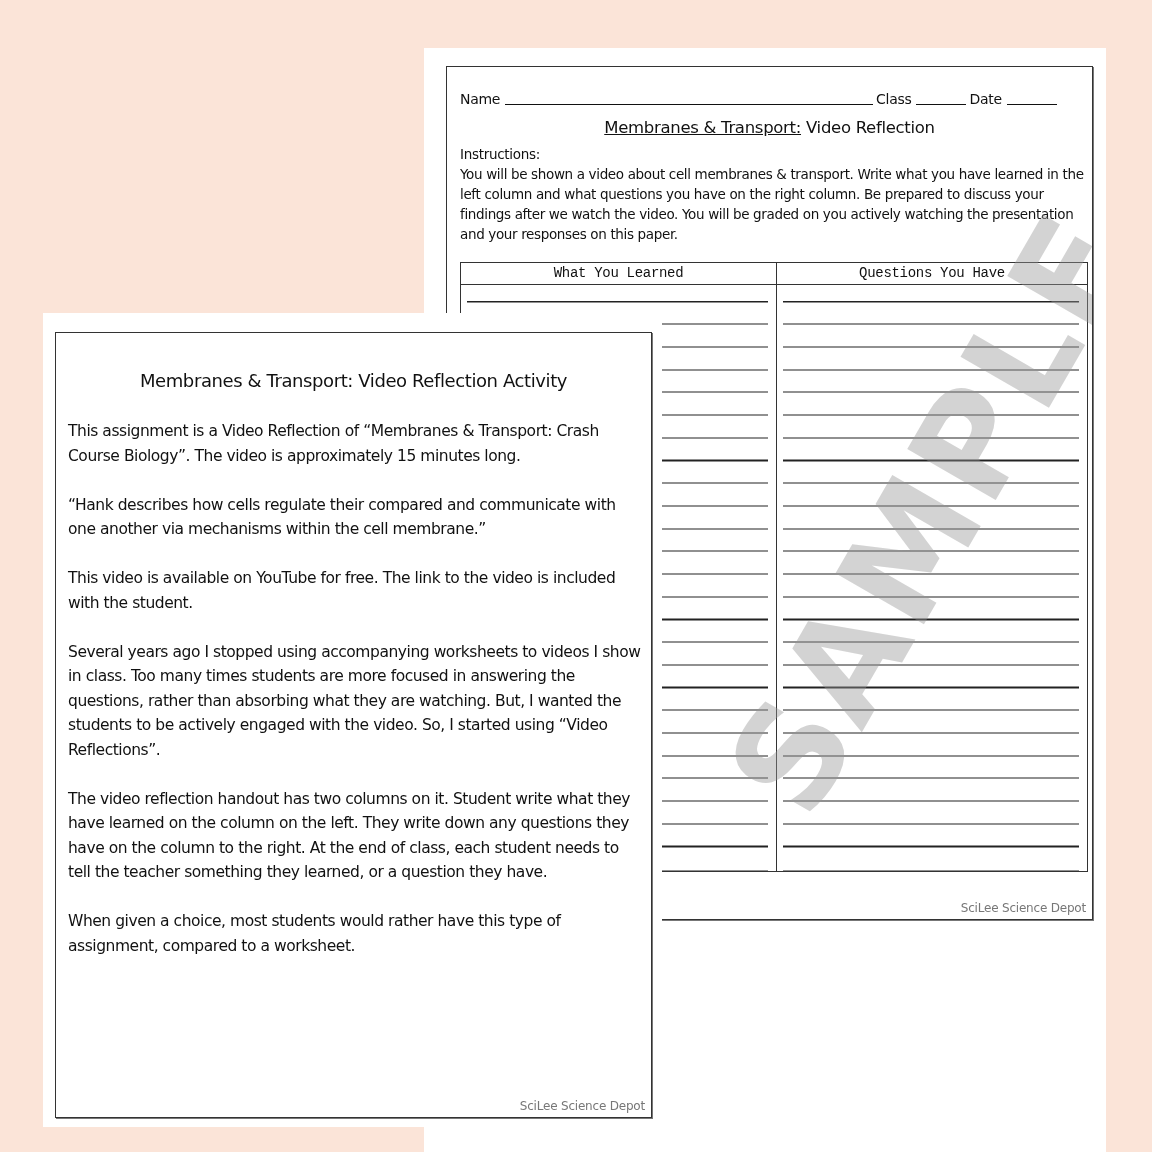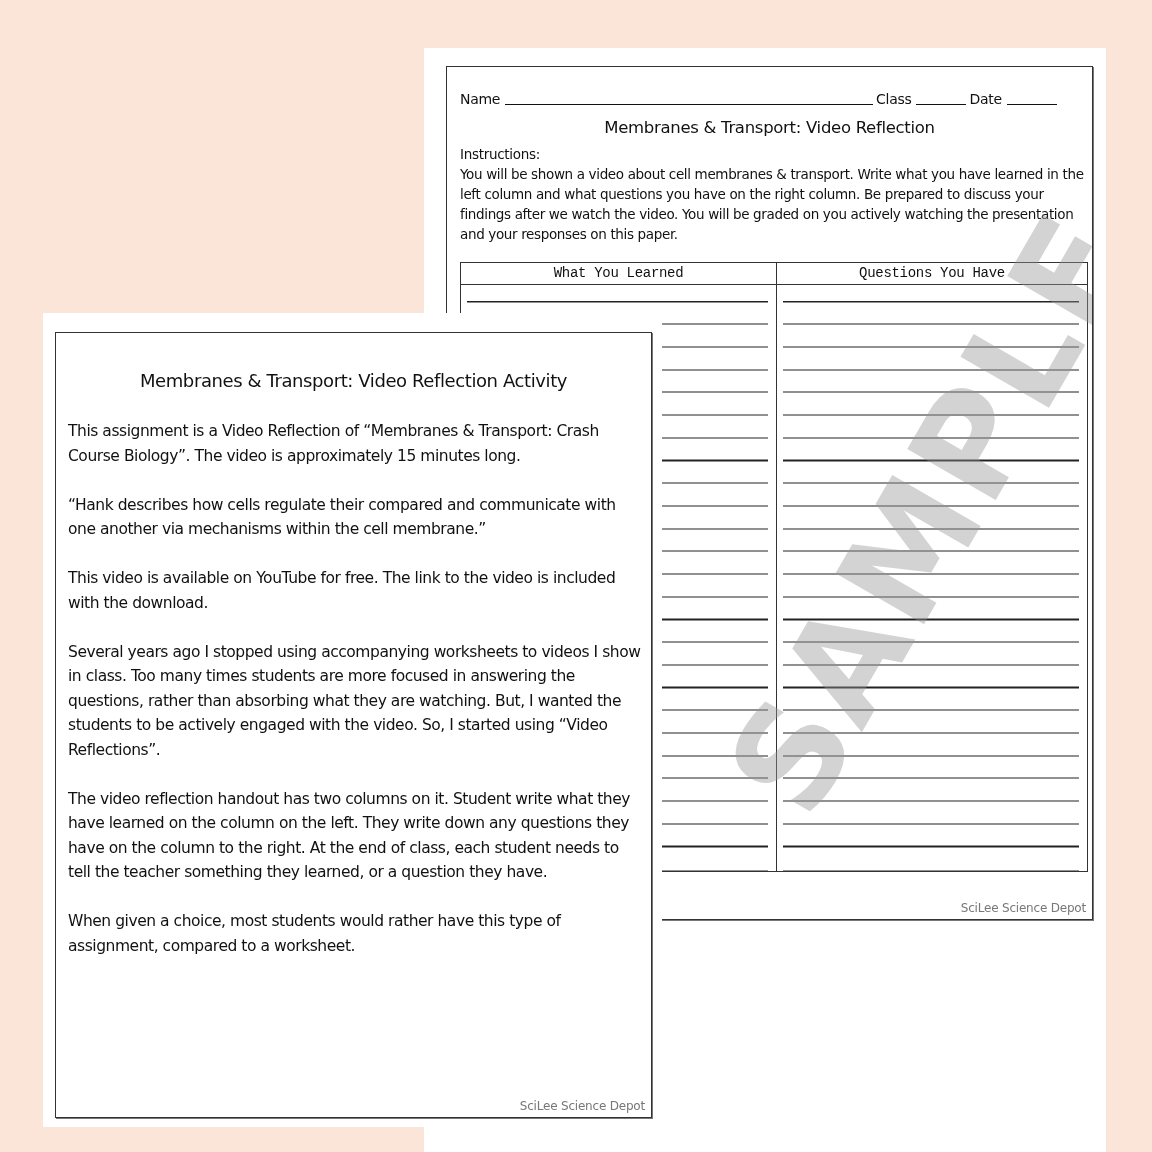--- a/index.html
+++ b/index.html
@@ -59,21 +59,21 @@
     .ws-blank.short { width: 50px; }
     .ws-title {
       position: absolute;
       left: 0;
       top: 51px;
       width: 100%;
       text-align: center;
       font-size: 16.5px;
       letter-spacing: -0.3px;
     }
-    .ws-title .u { }
+    .ws-title .u { text-decoration: underline; }
     .ws-instr-label {
       position: absolute;
       left: 13px;
       top: 79px;
       font-size: 13.5px;
       letter-spacing: -0.3px;
     }
     .ws-instr {
       position: absolute;
       left: 13px;
@@ -229,20 +229,20 @@
     <div class="ws-footer">SciLee Science Depot</div>
   </div>
 </div>
 
 <div class="sheet sheet-front">
   <div class="frame">
     <div class="desc-title">Membranes &amp; Transport: Video Reflection Activity</div>
     <div class="desc-body">
       <p>This assignment is a Video Reflection of “Membranes &amp; Transport: Crash Course Biology”. The video is approximately 15 minutes long.</p>
       <p>“Hank describes how cells regulate their compared and communicate with one another via mechanisms within the cell membrane.”</p>
-      <p>This video is available on YouTube for free. The link to the video is included with the download.</p>
+      <p>This video is available on YouTube for free. The link to the video is included with the student.</p>
       <p>Several years ago I stopped using accompanying worksheets to videos I show in class. Too many times students are more focused in answering the questions, rather than absorbing what they are watching. But, I wanted the students to be actively engaged with the video. So, I started using “Video Reflections”.</p>
       <p>The video reflection handout has two columns on it. Student write what they have learned on the column on the left. They write down any questions they have on the column to the right. At the end of class, each student needs to tell the teacher something they learned, or a question they have.</p>
       <p>When given a choice, most students would rather have this type of assignment, compared to a worksheet.</p>
     </div>
     <div class="desc-footer">SciLee Science Depot</div>
   </div>
 </div>
 
 </body></html>

